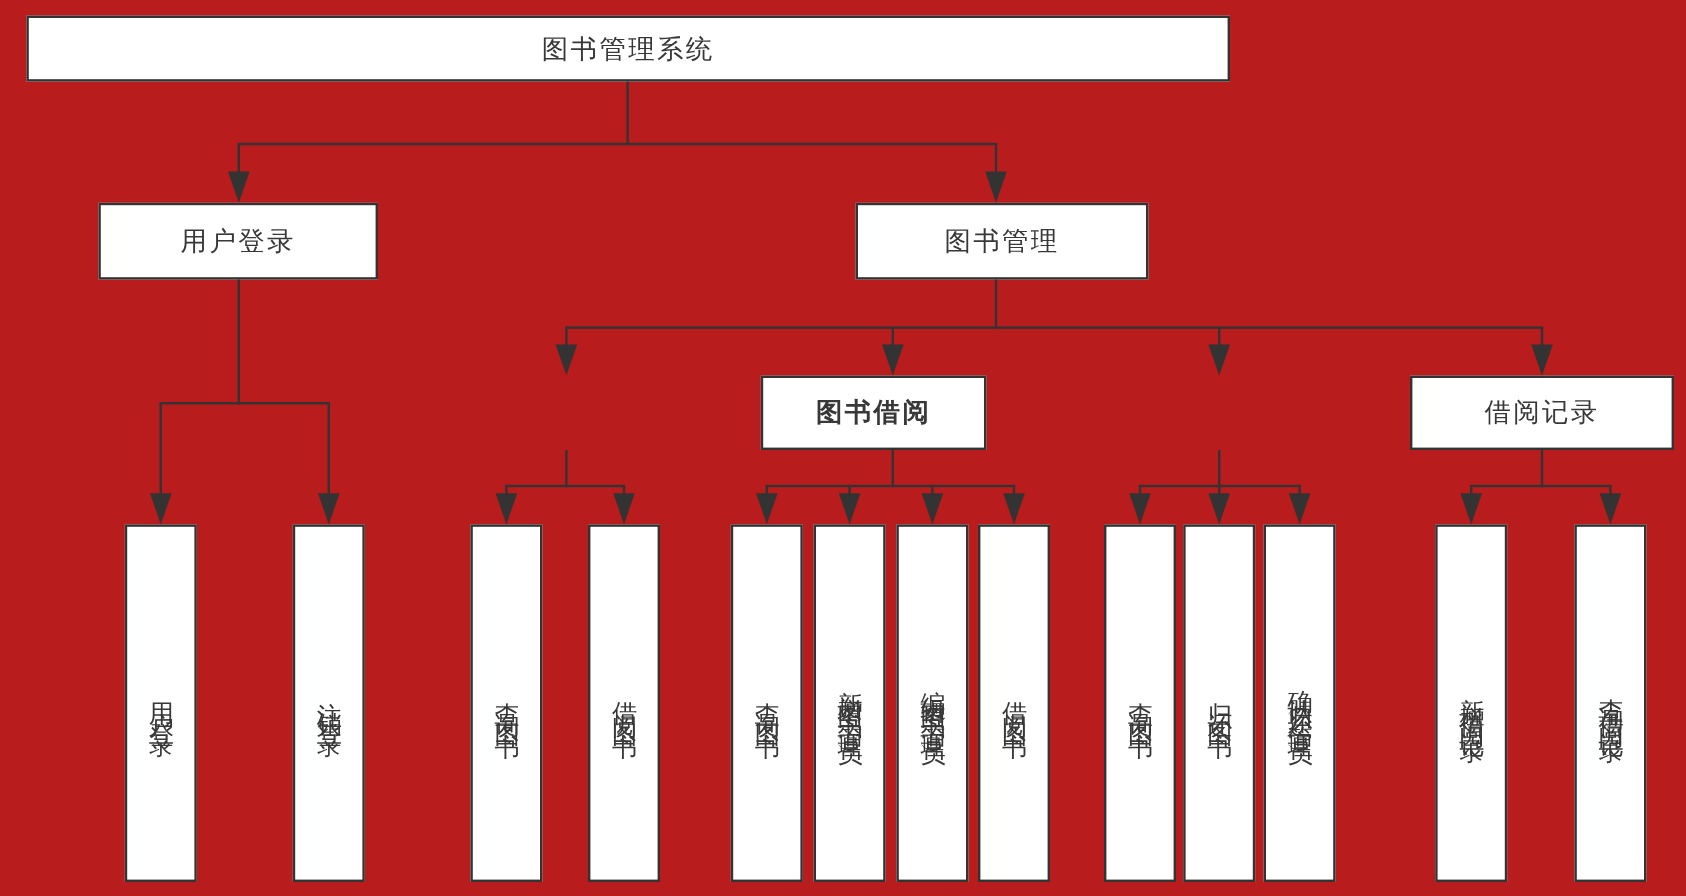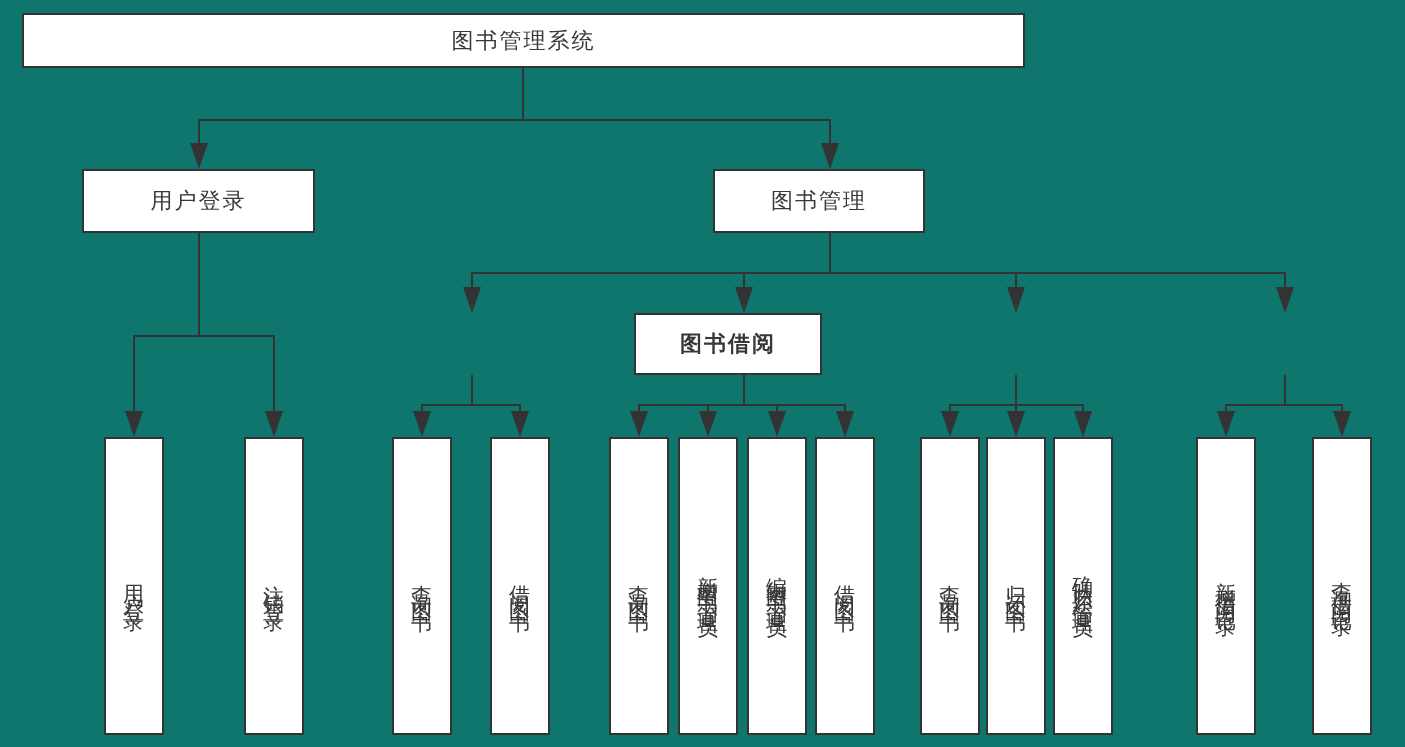--- a/index.html
+++ b/index.html
@@ -1,20 +1,20 @@
 <!DOCTYPE html>
 <html><head>
 <meta charset="utf-8">
 <style>
   html, body { margin: 0; padding: 0; background: #ffffff; }
   .canvas {
     position: relative;
     width: 1405px;
     height: 747px;
-    background: #0f766e;
+    background: #b91c1c;
     overflow: hidden;
     font-family: "Liberation Sans", "DejaVu Sans", sans-serif;
     --line: #333333;
     --text: #383838;
   }
   .node {
     position: absolute;
     box-sizing: border-box;
     border: 2.5px solid var(--line);
     background: #ffffff;
@@ -63,26 +63,29 @@
 
 <div class="canvas">
 
   <div class="node" style="left:22px; top:13px; width:1003px; height:55px;">
     <span>图书管理系统</span>
   </div>
 
   <div class="node" style="left:82px; top:169px; width:233px; height:64px;">
     <span>用户登录</span>
   </div>
-  <div class="node" style="left:713px; top:169px; width:212px; height:64px;justify-content:center;">
+  <div class="node" style="left:713px; top:169px; width:244px; height:64px;justify-content:center;">
     <span>图书管理</span>
   </div>
 
   <div class="node" style="left:634px; top:313px; width:188px; height:62px;font-weight:bold;">
     <span>图书借阅</span>
+  </div>
+  <div class="node" style="left:1175px; top:313px; width:220px; height:62px;">
+    <span>借阅记录</span>
   </div>
 
   <div class="node vnode" style="left:104px; top:437px; width:60px; height:298px;">
     <span>用户登录</span>
   </div>
   <div class="node vnode" style="left:244px; top:437px; width:60px; height:298px;">
     <span>注销登录</span>
   </div>
   <div class="node vnode" style="left:392px; top:437px; width:60px; height:298px;">
     <span>查询图书</span>

